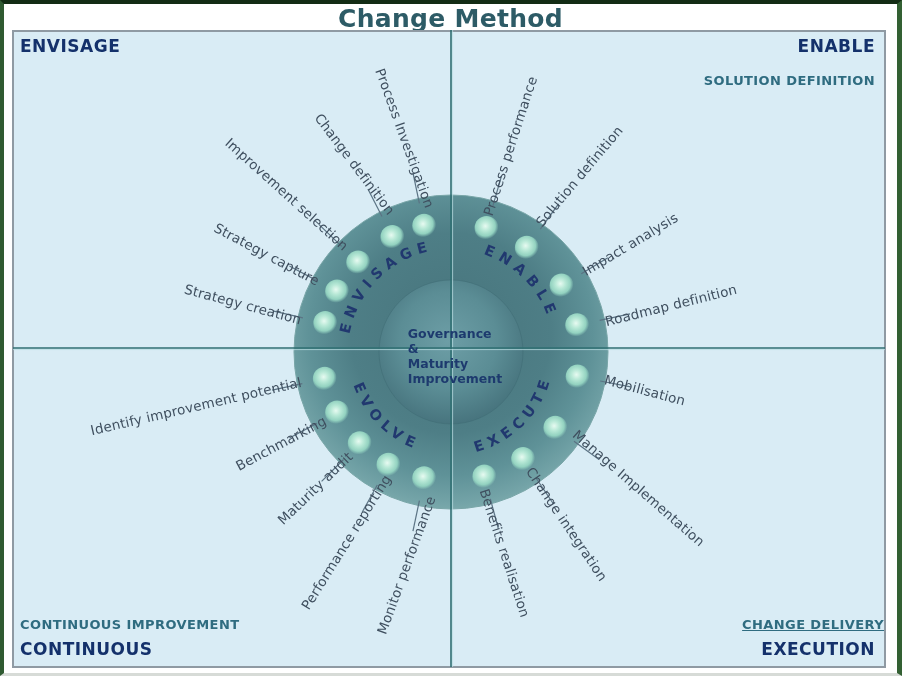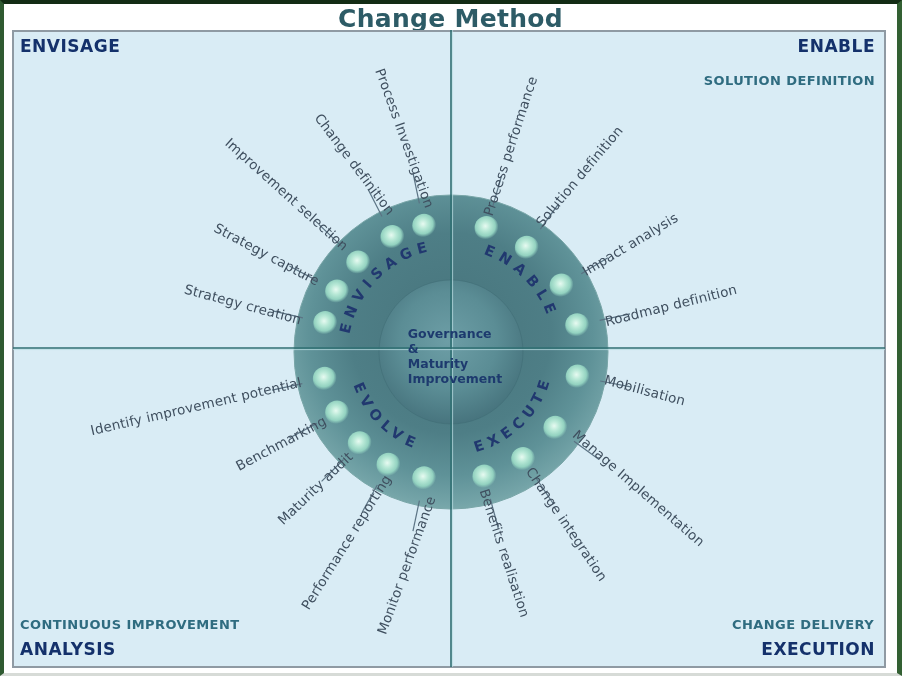--- a/index.html
+++ b/index.html
@@ -36,21 +36,21 @@
     position:absolute;
     font-size:13px;font-weight:700;color:#2f6c80;letter-spacing:0.4px;
     line-height:17px;white-space:nowrap;
   }
   .q-tl{left:6px;top:4px;}
   .q-tl-sub{left:9px;top:40px;text-align:center;}
   .q-tr{right:9px;top:4px;text-align:right;}
   .q-tr-sub{right:9px;top:40px;text-align:right;}
   .q-bl-sub{left:6px;bottom:33px;}
   .q-bl{left:6px;bottom:7px;}
-  .q-br-sub{right:10px;bottom:33px;text-align:right;}
+  .q-br-sub{right:0;bottom:33px;text-align:right;text-decoration:underline;}
   .q-br{right:9px;bottom:7px;text-align:center;}
   .overlay{
     position:absolute;left:-4px;top:-4px;width:902px;height:676px;
     pointer-events:none;
   }
   .layer{
     position:absolute;left:-4px;top:-4px;width:902px;height:676px;
     pointer-events:none;
   }
   .radial-label{
@@ -79,21 +79,21 @@
 
   <div class="title">Change Method</div>
 
   <div class="box">
     <div class="q-head q-tl">ENVISAGE</div>
 
     <div class="q-head q-tr">ENABLE</div>
     <div class="q-sub q-tr-sub">SOLUTION DEFINITION</div>
 
     <div class="q-sub q-bl-sub">CONTINUOUS IMPROVEMENT</div>
-    <div class="q-head q-bl">ANALYSIS</div>
+    <div class="q-head q-bl">CONTINUOUS</div>
 
     <div class="q-sub q-br-sub">CHANGE DELIVERY</div>
     <div class="q-head q-br">EXECUTION</div>
   </div>
 
   <svg class="overlay" viewBox="0 0 902 676">
     <defs>
       <radialGradient id="ringGrad" cx="50%" cy="44%" r="58%">
         <stop offset="0%" stop-color="#47747c"></stop>
         <stop offset="55%" stop-color="#4e7e86"></stop>

